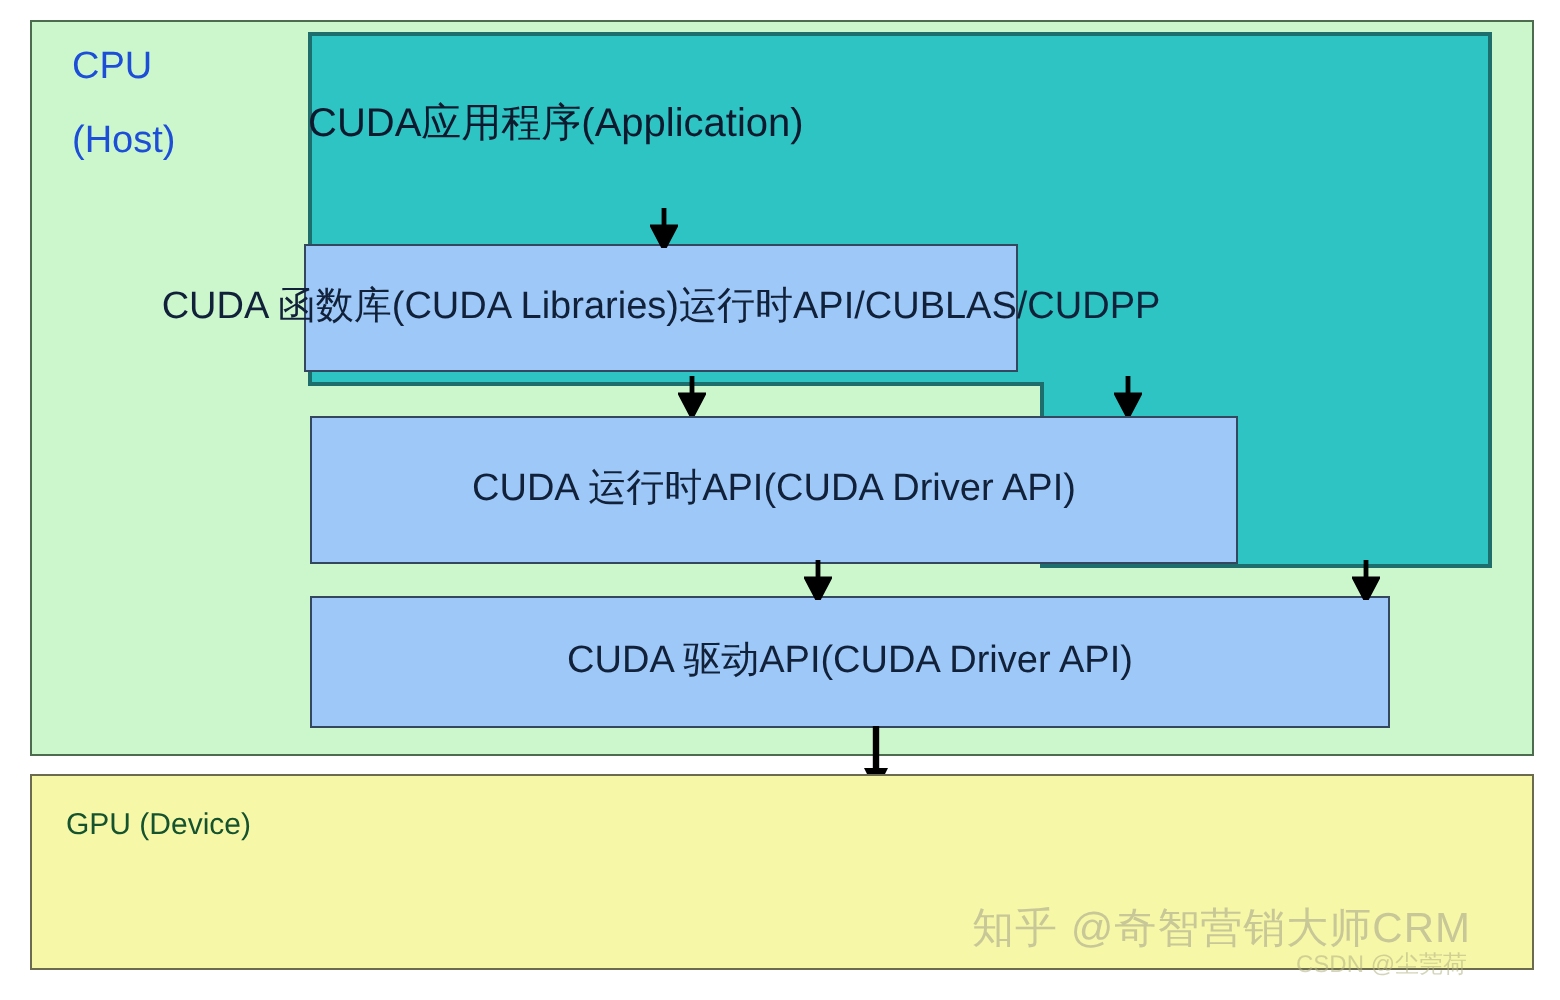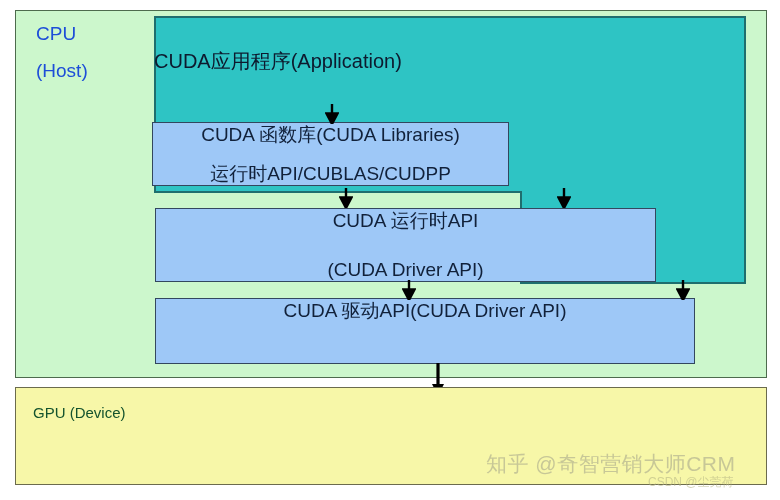--- a/index.html
+++ b/index.html
@@ -83,40 +83,40 @@
     pointer-events: none;
   }
 
   
   .layer {
     position: absolute;
     background: #9ec8f7;
     border: 1.5px solid #33475e;
     box-sizing: border-box;
     display: flex;
-    flex-direction: column;
+    flex-direction: row;
     align-items: center;
-    justify-content: space-between;
+    justify-content: center;
     color: #11213a;
     line-height: 1.22;
     text-align: center;
   }
   .layer span { display: block; white-space: nowrap; }
 
   .layer-libraries {
     left: 152px;
     top: 122px;
     width: 357px;
     height: 64px;
     font-size: 19px;
   }
   .layer-runtime {
     left: 155px;
     top: 208px;
-    width: 501px;
+    width: 464px;
     height: 74px;
     font-size: 19px;
   }
   .layer-driver {
     left: 155px;
     top: 298px;
     width: 540px;
     height: 66px;
     font-size: 19px;
   }

